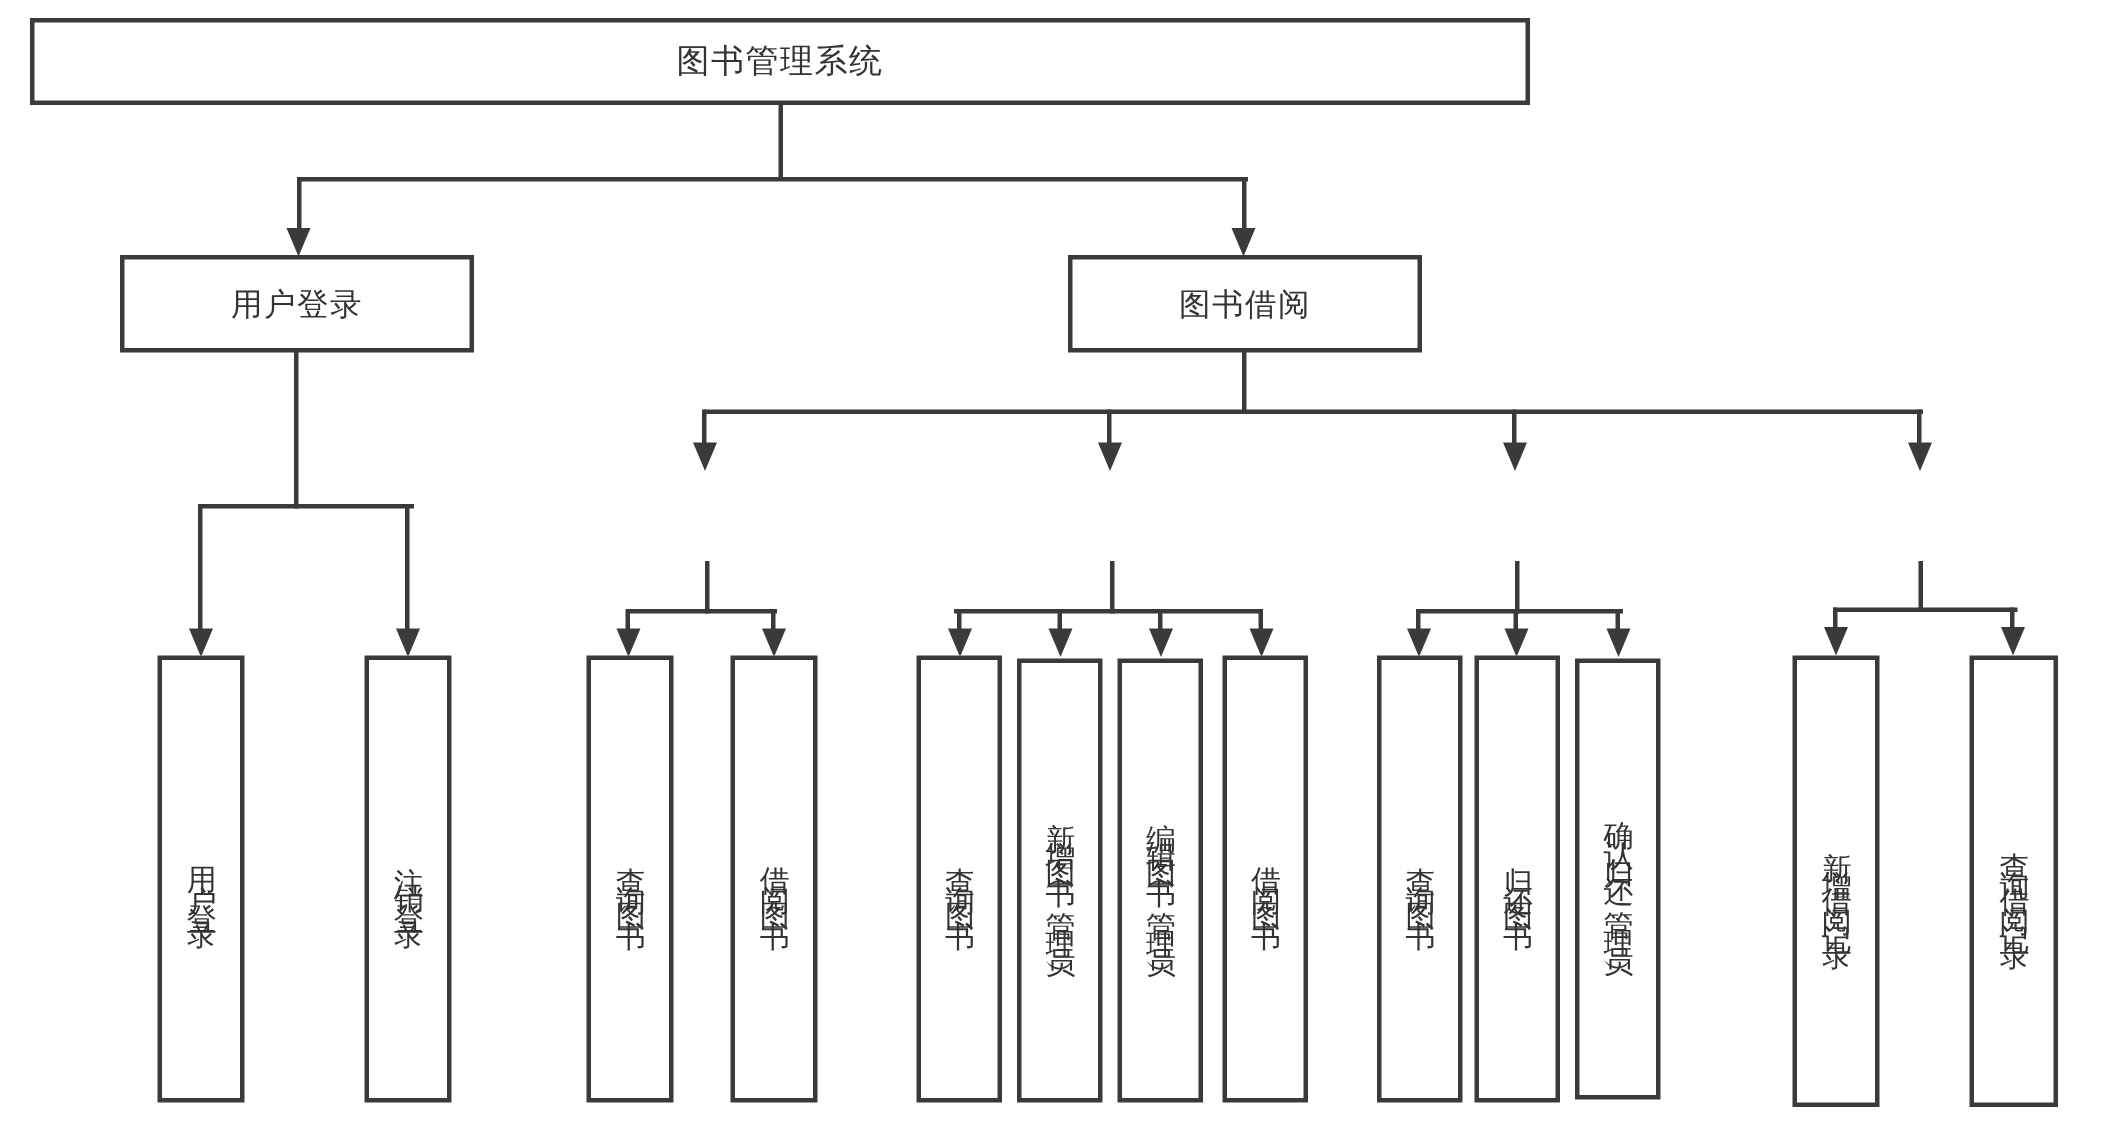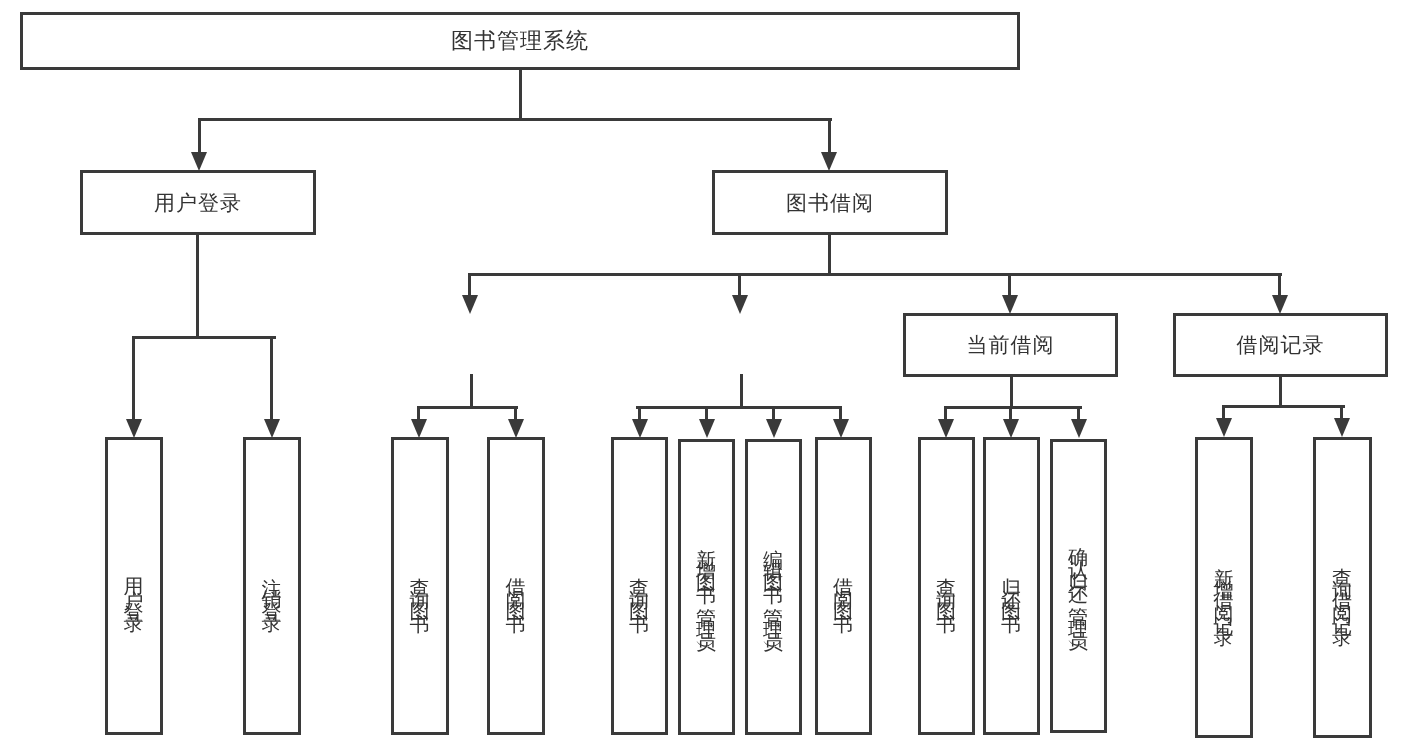--- a/index.html
+++ b/index.html
@@ -84,26 +84,20 @@
   <div class="hl" style="left:469px;top:273px;width:813px;"></div>
   <div class="vl" style="left:468px;top:273px;height:24px;"></div>
   <div class="arr" style="left:462px;top:295px;"></div>
   <div class="vl" style="left:738px;top:273px;height:24px;"></div>
   <div class="arr" style="left:732px;top:295px;"></div>
   <div class="vl" style="left:1008px;top:273px;height:24px;"></div>
   <div class="arr" style="left:1002px;top:295px;"></div>
   <div class="vl" style="left:1278px;top:273px;height:24px;"></div>
   <div class="arr" style="left:1272px;top:295px;"></div>
 
-  <div class="hbox" style="left:903px;top:313px;width:215px;height:64px;">
-    <span>当前借阅</span>
-  </div>
-  <div class="hbox" style="left:1173px;top:313px;width:215px;height:64px;">
-    <span>借阅记录</span>
-  </div>
 
   <div class="vl" style="left:470px;top:374px;height:35px;"></div>
   <div class="hl" style="left:418px;top:406px;width:100px;"></div>
   <div class="vl" style="left:417px;top:406px;height:14px;"></div>
   <div class="arr" style="left:411px;top:419px;"></div>
   <div class="vl" style="left:514px;top:406px;height:14px;"></div>
   <div class="arr" style="left:508px;top:419px;"></div>
 
   <div class="vl" style="left:740px;top:374px;height:35px;"></div>
   <div class="hl" style="left:636px;top:406px;width:206px;"></div>

